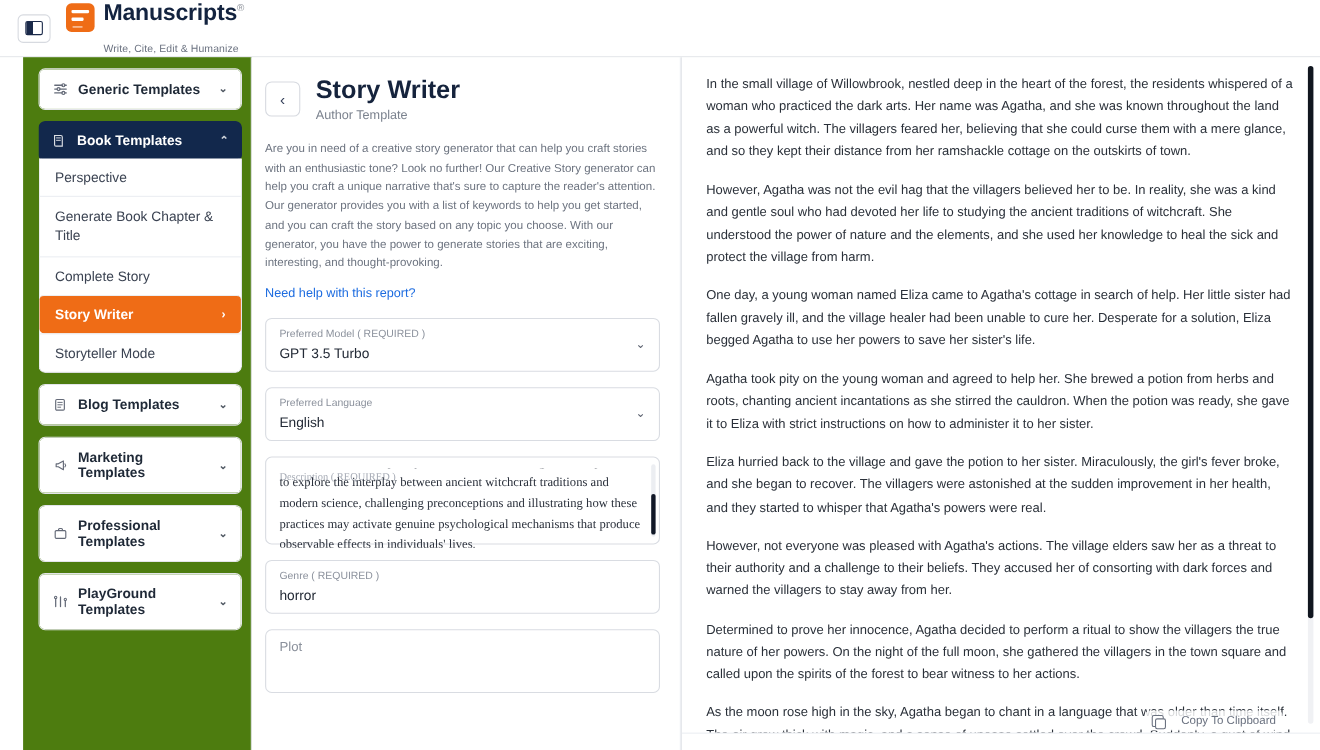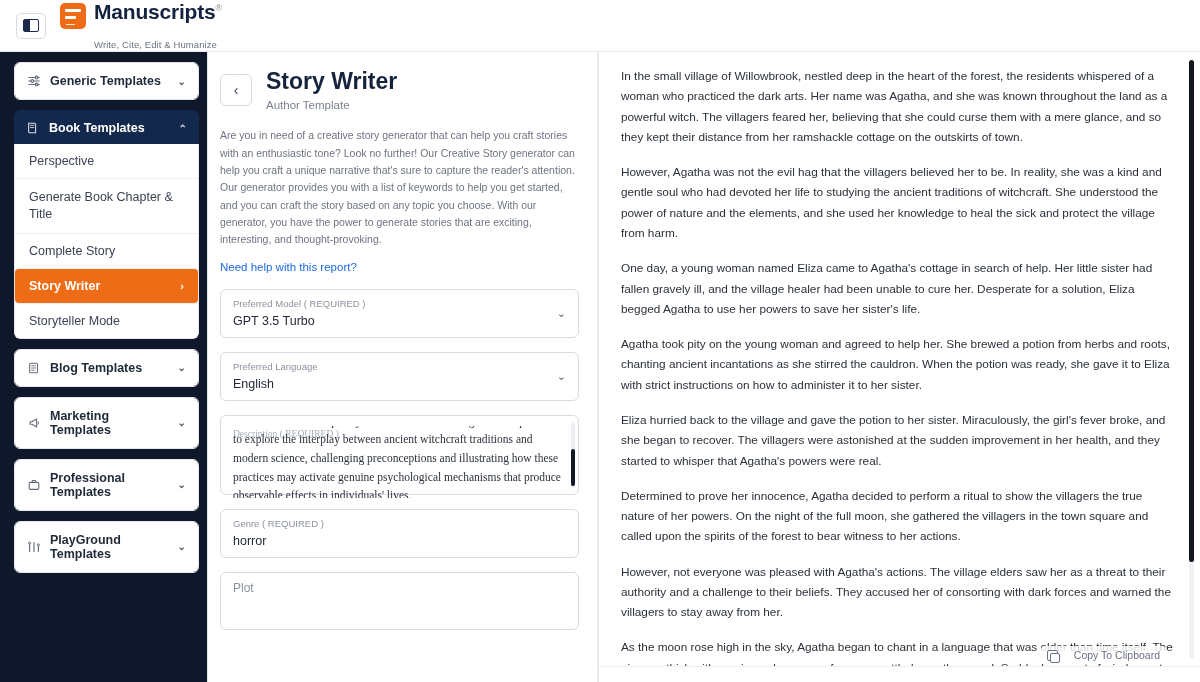--- a/index.html
+++ b/index.html
@@ -74,21 +74,22 @@
 
   
   .body { flex: 1; display: flex; min-height: 0; }
 
   
   .sidebar {
     width: 208px; flex: 0 0 208px;
     border-right: 1px solid #e6e8ec;
     padding: 10px 8px 10px 14px;
     overflow: hidden;
-    background: #0f172a;
+    background: #4d7c0f;
+    margin-left: 21px;
   }
   .nav-group {
     border: 1px solid #e3e5ea;
     border-radius: 6px;
     margin-bottom: 10px;
     overflow: hidden;
   }
   .nav-head {
     display: flex; align-items: center; gap: 9px;
     padding: 11px 12px;
@@ -393,22 +394,22 @@
         <div class="placeholder">Plot</div>
       </div>
     </div>
 
     <div class="output-col">
       <p>In the small village of Willowbrook, nestled deep in the heart of the forest, the residents whispered of a woman who practiced the dark arts. Her name was Agatha, and she was known throughout the land as a powerful witch. The villagers feared her, believing that she could curse them with a mere glance, and so they kept their distance from her ramshackle cottage on the outskirts of town.</p>
       <p>However, Agatha was not the evil hag that the villagers believed her to be. In reality, she was a kind and gentle soul who had devoted her life to studying the ancient traditions of witchcraft. She understood the power of nature and the elements, and she used her knowledge to heal the sick and protect the village from harm.</p>
       <p>One day, a young woman named Eliza came to Agatha's cottage in search of help. Her little sister had fallen gravely ill, and the village healer had been unable to cure her. Desperate for a solution, Eliza begged Agatha to use her powers to save her sister's life.</p>
       <p>Agatha took pity on the young woman and agreed to help her. She brewed a potion from herbs and roots, chanting ancient incantations as she stirred the cauldron. When the potion was ready, she gave it to Eliza with strict instructions on how to administer it to her sister.</p>
       <p>Eliza hurried back to the village and gave the potion to her sister. Miraculously, the girl's fever broke, and she began to recover. The villagers were astonished at the sudden improvement in her health, and they started to whisper that Agatha's powers were real.</p>
+      <p>However, not everyone was pleased with Agatha's actions. The village elders saw her as a threat to their authority and a challenge to their beliefs. They accused her of consorting with dark forces and warned the villagers to stay away from her.</p>
       <p>Determined to prove her innocence, Agatha decided to perform a ritual to show the villagers the true nature of her powers. On the night of the full moon, she gathered the villagers in the town square and called upon the spirits of the forest to bear witness to her actions.</p>
-      <p>However, not everyone was pleased with Agatha's actions. The village elders saw her as a threat to their authority and a challenge to their beliefs. They accused her of consorting with dark forces and warned the villagers to stay away from her.</p>
       <p>As the moon rose high in the sky, Agatha began to chant in a language that was older than time itself. The air grew thick with magic, and a sense of unease settled over the crowd. Suddenly, a gust of wind swept through the square, knocking over torches and extinguishing the flames.</p>
 
       <div class="copy-btn">
         <span class="copy-ico"></span>
         <span>Copy To Clipboard</span>
       </div>
 
       <div class="out-scroll">
           <i></i>
         </div>

